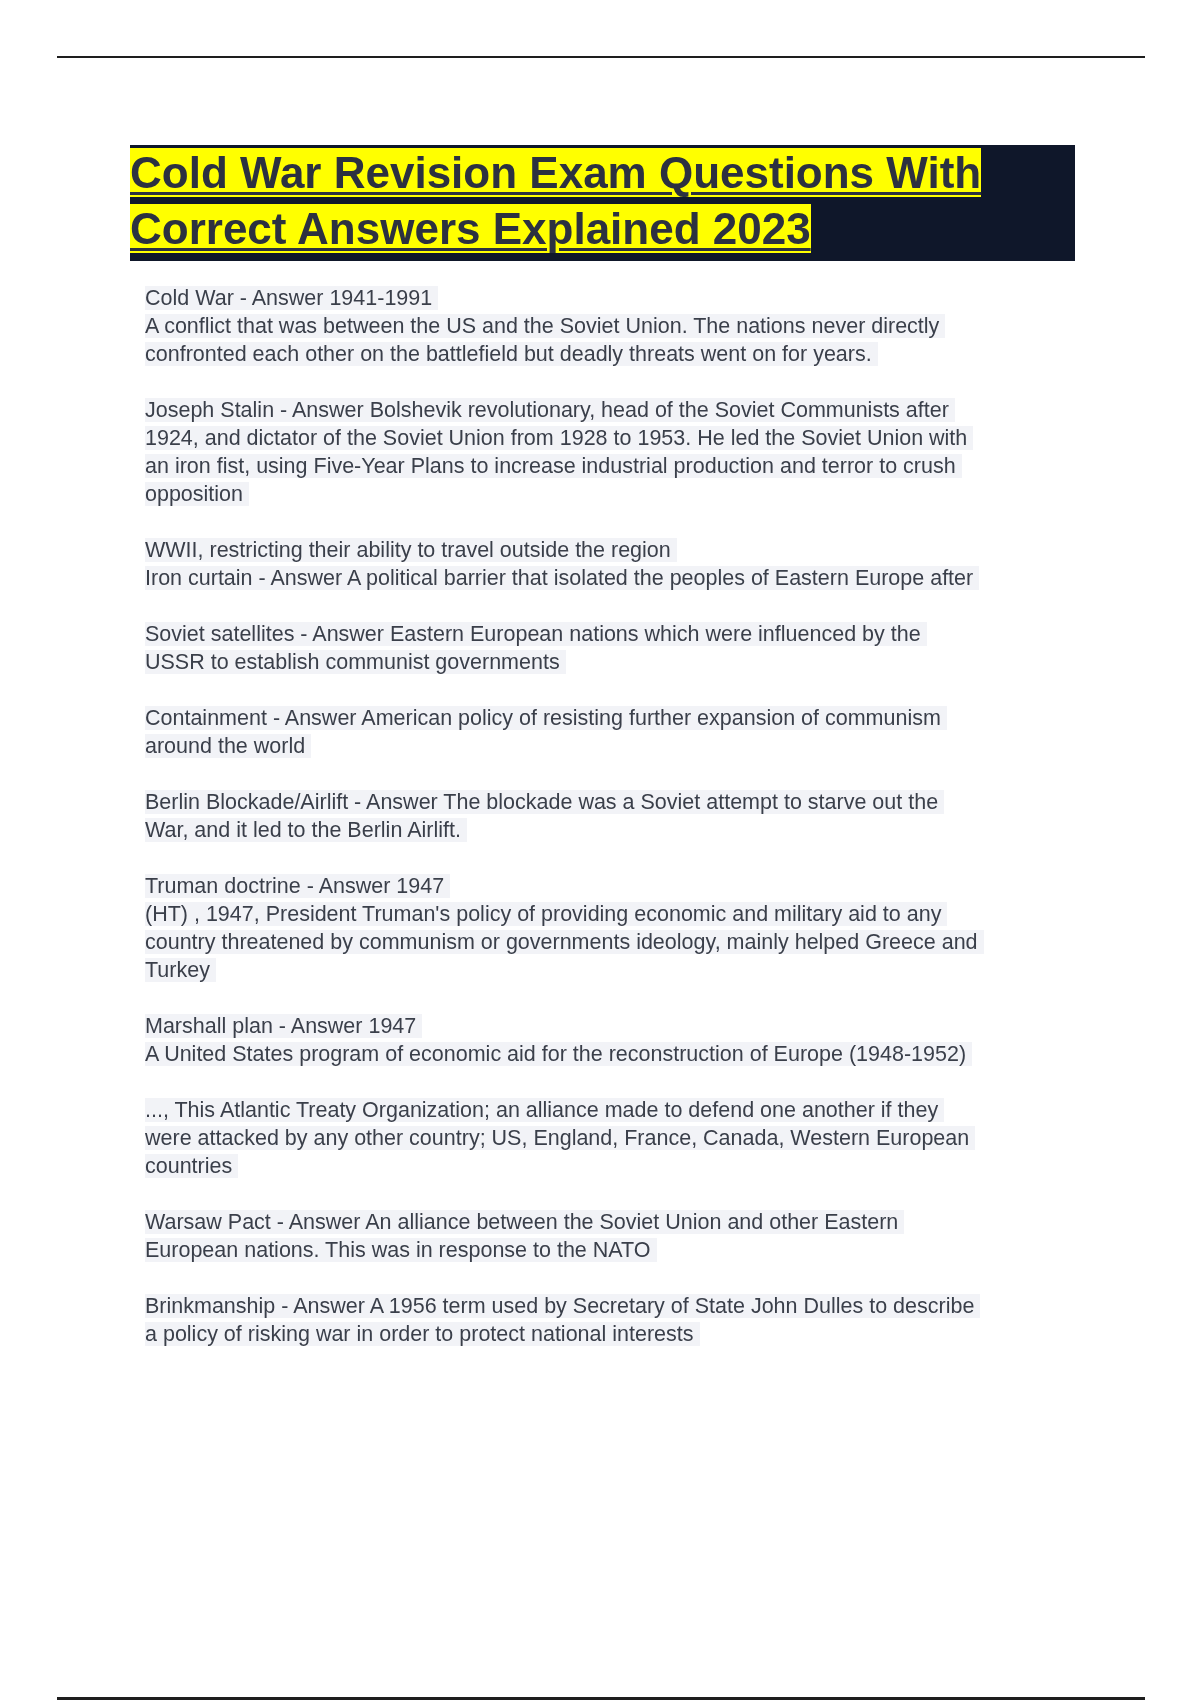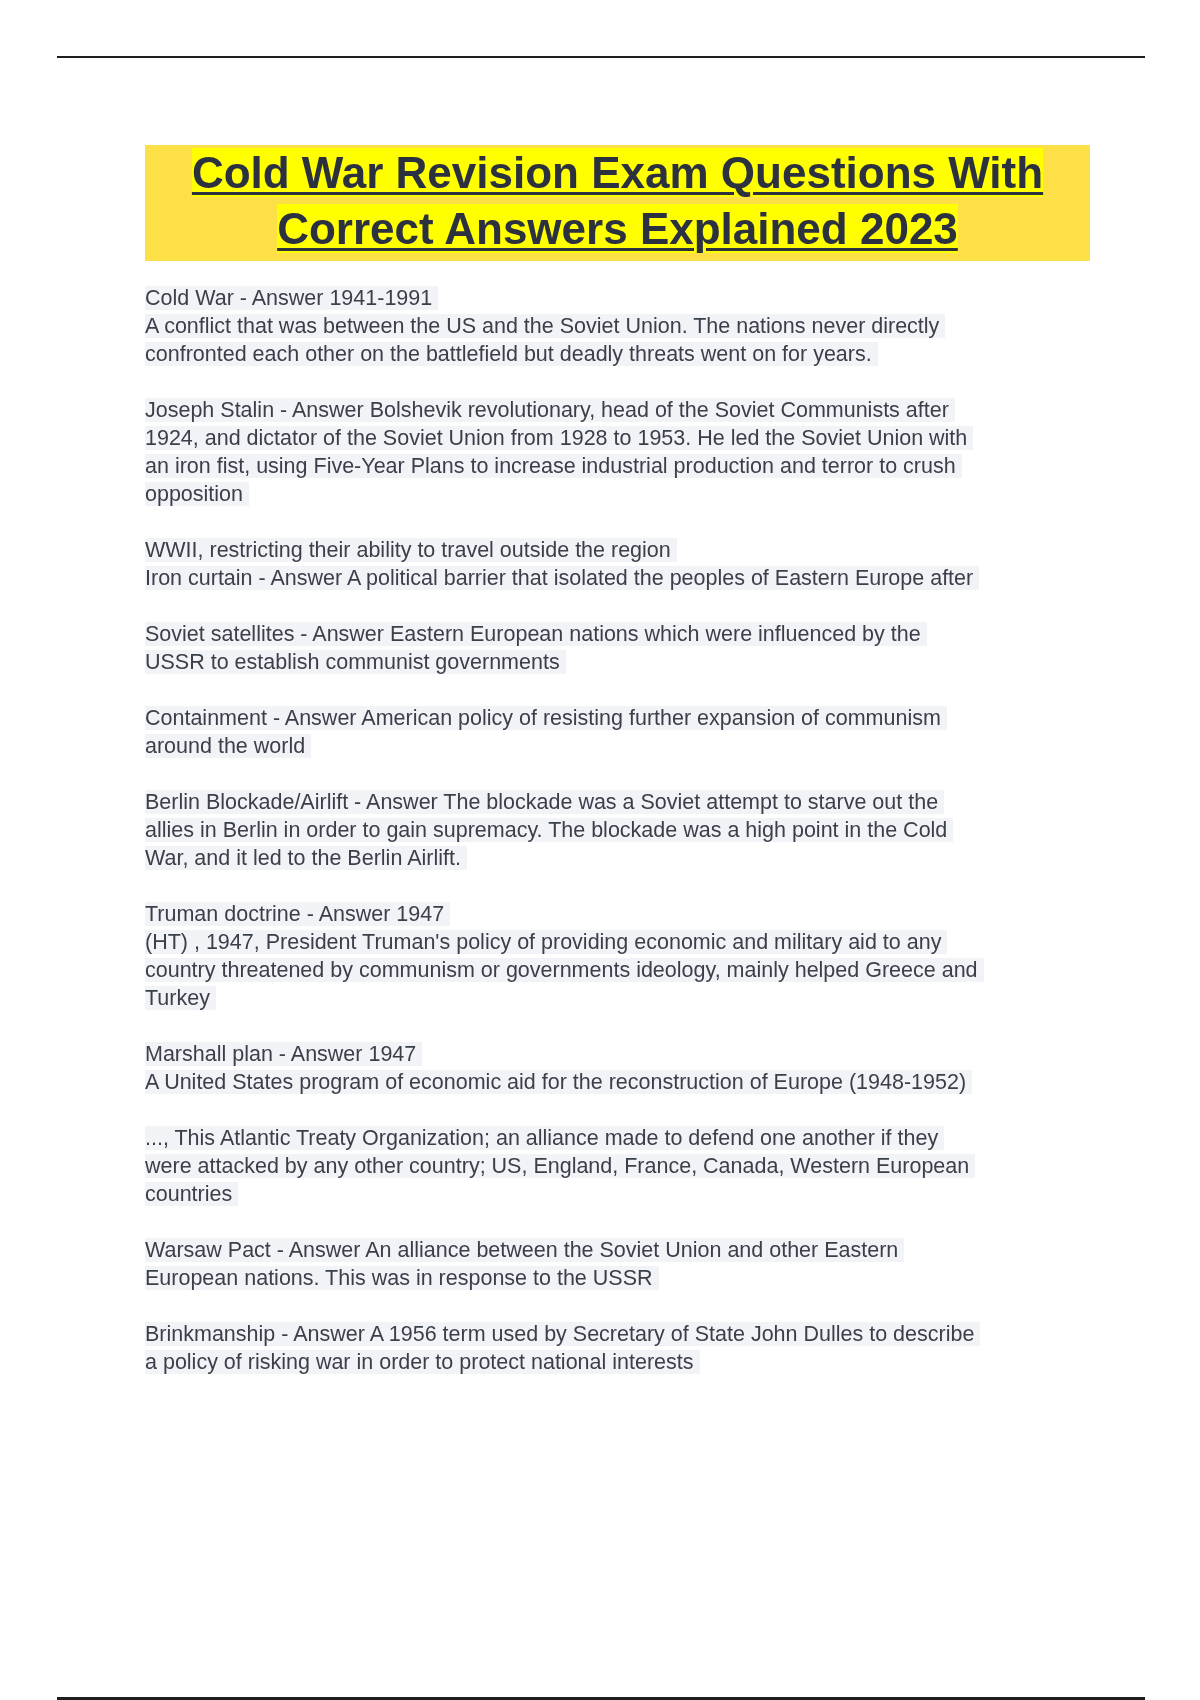--- a/index.html
+++ b/index.html
@@ -19,25 +19,24 @@
       left: 57px;
       width: 1088px;
       height: 2px;
       background: #1e1e1e;
     }
     .rule.top { top: 56px; }
     .rule.bottom { top: 1697px; height: 3px; }
 
     .title-block {
       position: absolute;
-      left: 145px;
+      left: 130px;
       top: 145px;
       width: 945px;
-      background: #fde047;
-      text-align: center;
+      background: #0f172a;
       padding: 0 0 4px 0;
     }
     .title-line {
       display: inline;
       font-weight: bold;
       font-size: 44px;
       line-height: 56px;
       color: #2c3140;
       background: #ffff00;
       text-decoration: underline;
@@ -100,21 +99,20 @@
     <span class="line"><span>USSR to establish communist governments</span></span>
   </div>
 
   <div class="entry">
     <span class="line"><span>Containment - Answer American policy of resisting further expansion of communism</span></span>
     <span class="line"><span>around the world</span></span>
   </div>
 
   <div class="entry">
     <span class="line"><span>Berlin Blockade/Airlift - Answer The blockade was a Soviet attempt to starve out the</span></span>
-    <span class="line"><span>allies in Berlin in order to gain supremacy. The blockade was a high point in the Cold</span></span>
     <span class="line"><span>War, and it led to the Berlin Airlift.</span></span>
   </div>
 
   <div class="entry">
     <span class="line"><span>Truman doctrine - Answer 1947</span></span>
     <span class="line"><span>(HT) , 1947, President Truman's policy of providing economic and military aid to any</span></span>
     <span class="line"><span>country threatened by communism or governments ideology, mainly helped Greece and</span></span>
     <span class="line"><span>Turkey</span></span>
   </div>
 
@@ -124,21 +122,21 @@
   </div>
 
   <div class="entry">
     <span class="line"><span>..., This Atlantic Treaty Organization; an alliance made to defend one another if they</span></span>
     <span class="line"><span>were attacked by any other country; US, England, France, Canada, Western European</span></span>
     <span class="line"><span>countries</span></span>
   </div>
 
   <div class="entry">
     <span class="line"><span>Warsaw Pact - Answer An alliance between the Soviet Union and other Eastern</span></span>
-    <span class="line"><span>European nations. This was in response to the USSR</span></span>
+    <span class="line"><span>European nations. This was in response to the NATO</span></span>
   </div>
 
   <div class="entry">
     <span class="line"><span>Brinkmanship - Answer A 1956 term used by Secretary of State John Dulles to describe</span></span>
     <span class="line"><span>a policy of risking war in order to protect national interests</span></span>
   </div>
 </div>
 
 <div class="rule bottom"></div>
 

